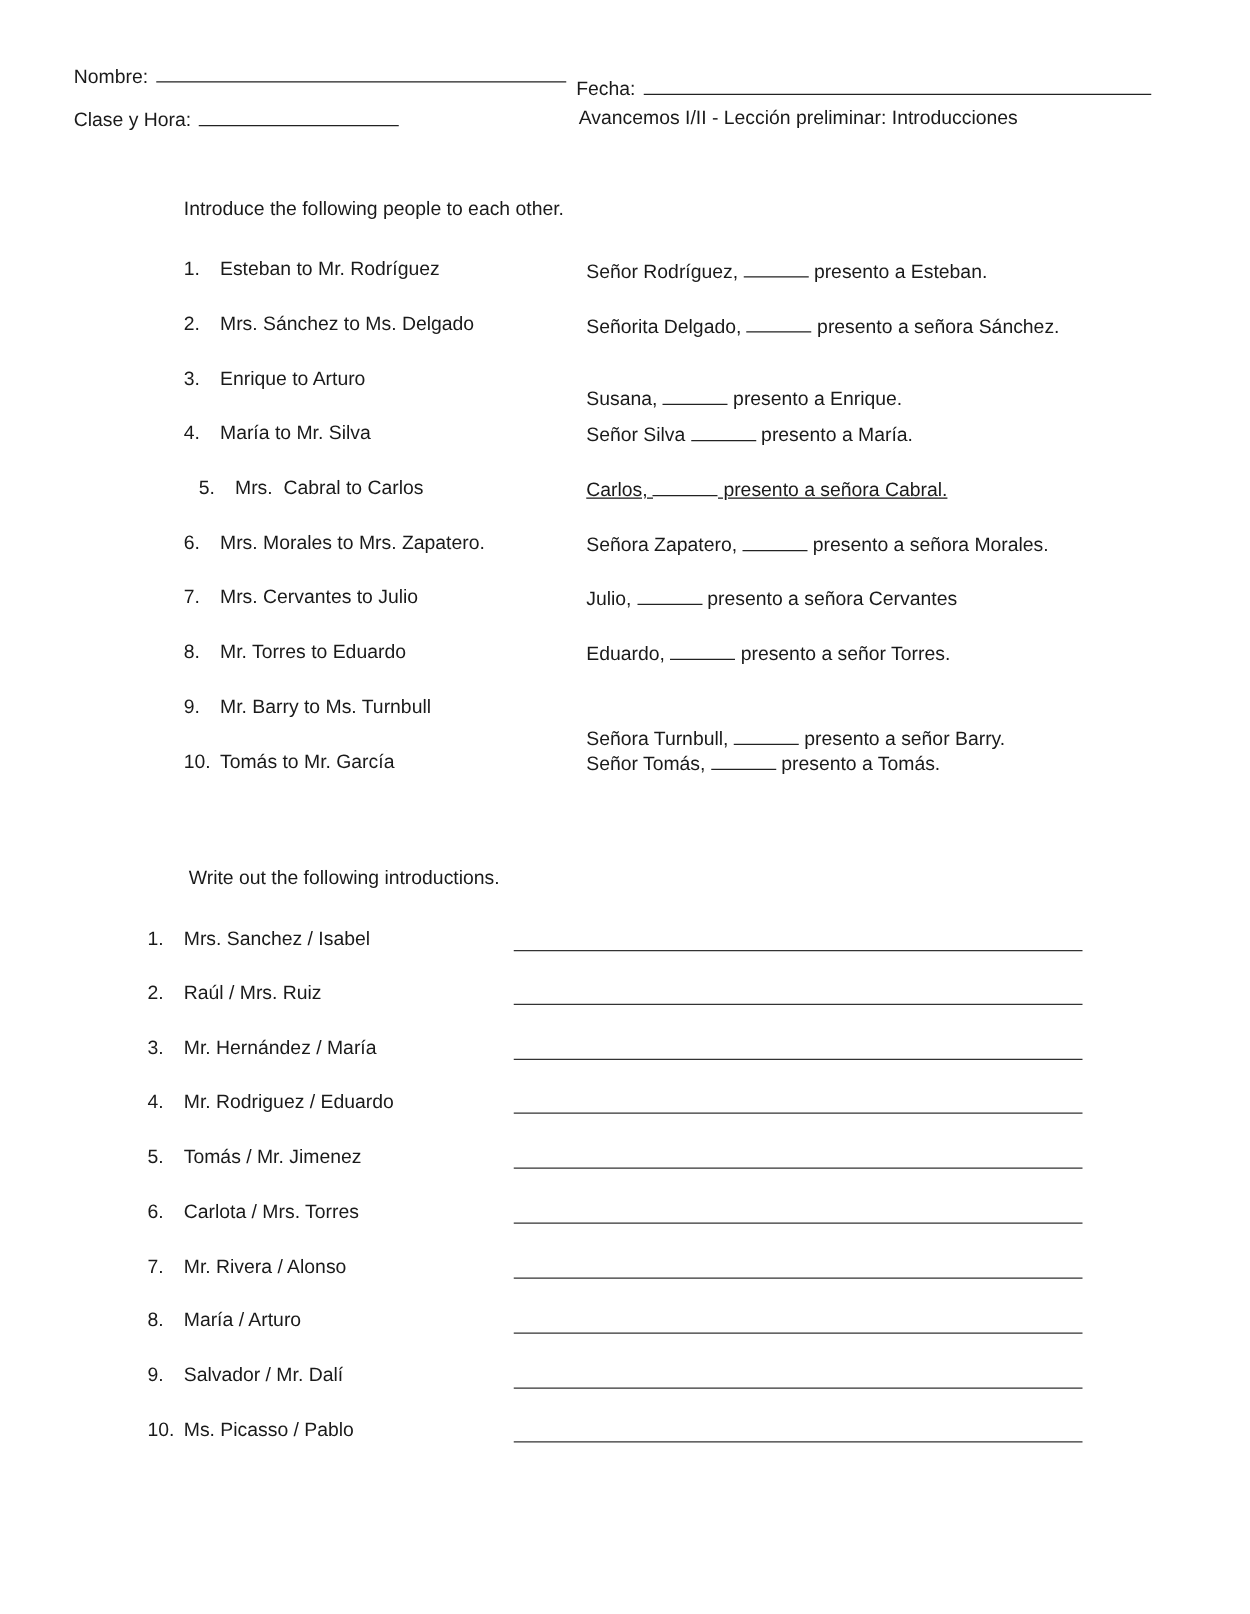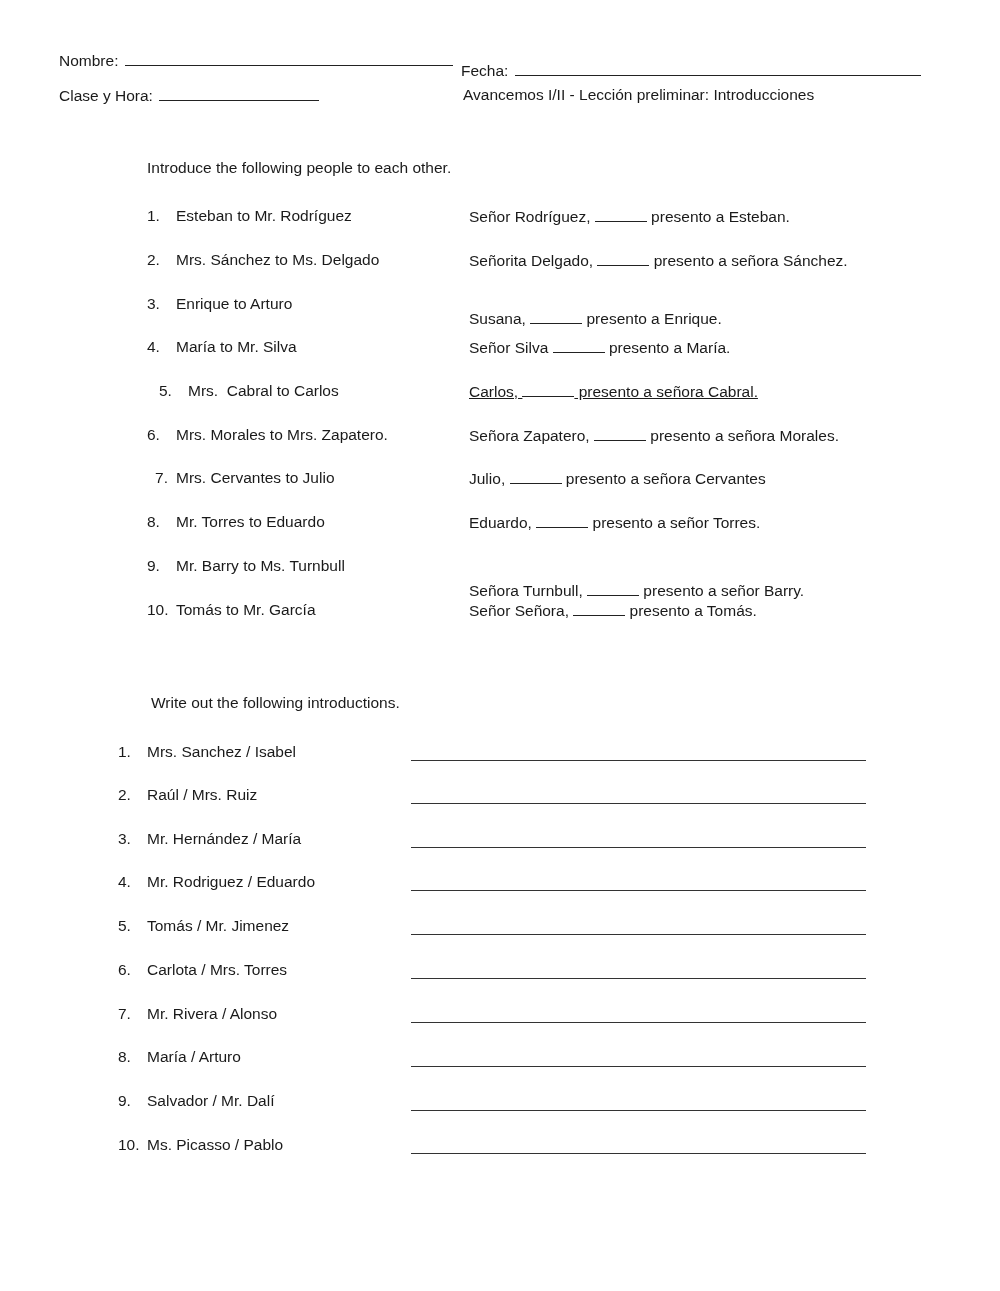--- a/index.html
+++ b/index.html
@@ -95,21 +95,21 @@
     <span>Carlos, </span><span class="blank" style="width:52px;"></span><span> presento a señora Cabral.</span>
   </div>
 
   <div class="abs" style="left:147px; top:426px;">
     <span class="num">6.</span><span>Mrs. Morales to Mrs. Zapatero.</span>
   </div>
   <div class="abs" style="left:469px; top:426px;">
     <span>Señora Zapatero, </span><span class="blank" style="width:52px;"></span><span> presento a señora Morales.</span>
   </div>
 
-  <div class="abs" style="left:147px; top:469px;text-align:center;">
+  <div class="abs" style="left:147px; top:469px;">
     <span class="num">7.</span><span>Mrs. Cervantes to Julio</span>
   </div>
   <div class="abs" style="left:469px; top:469px;">
     <span>Julio, </span><span class="blank" style="width:52px;"></span><span> presento a señora Cervantes</span>
   </div>
 
   <div class="abs" style="left:147px; top:513px;">
     <span class="num">8.</span><span>Mr. Torres to Eduardo</span>
   </div>
   <div class="abs" style="left:469px; top:513px;">
@@ -120,21 +120,21 @@
     <span class="num">9.</span><span>Mr. Barry to Ms. Turnbull</span>
   </div>
   <div class="abs" style="left:469px; top:557px;margin-top:24px;">
     <span>Señora Turnbull, </span><span class="blank" style="width:52px;"></span><span> presento a señor Barry.</span>
   </div>
 
   <div class="abs" style="left:147px; top:601px;">
     <span class="num10">10.</span><span>Tomás to Mr. García</span>
   </div>
   <div class="abs" style="left:469px; top:601px;">
-    <span>Señor Señora, </span><span class="blank" style="width:52px;"></span><span> presento a Tomás.</span>
+    <span>Señor Tomás, </span><span class="blank" style="width:52px;"></span><span> presento a Tomás.</span>
   </div>
 </div>
 
 <div class="abs" style="left:151px; top:694px;">Write out the following introductions.</div>
 
 <div id="section2">
   <div class="abs" style="left:118px; top:743px;">
     <span class="num">1.</span><span>Mrs. Sanchez / Isabel</span>
   </div>
   <div class="answer-line" style="top:760px;"></div>

